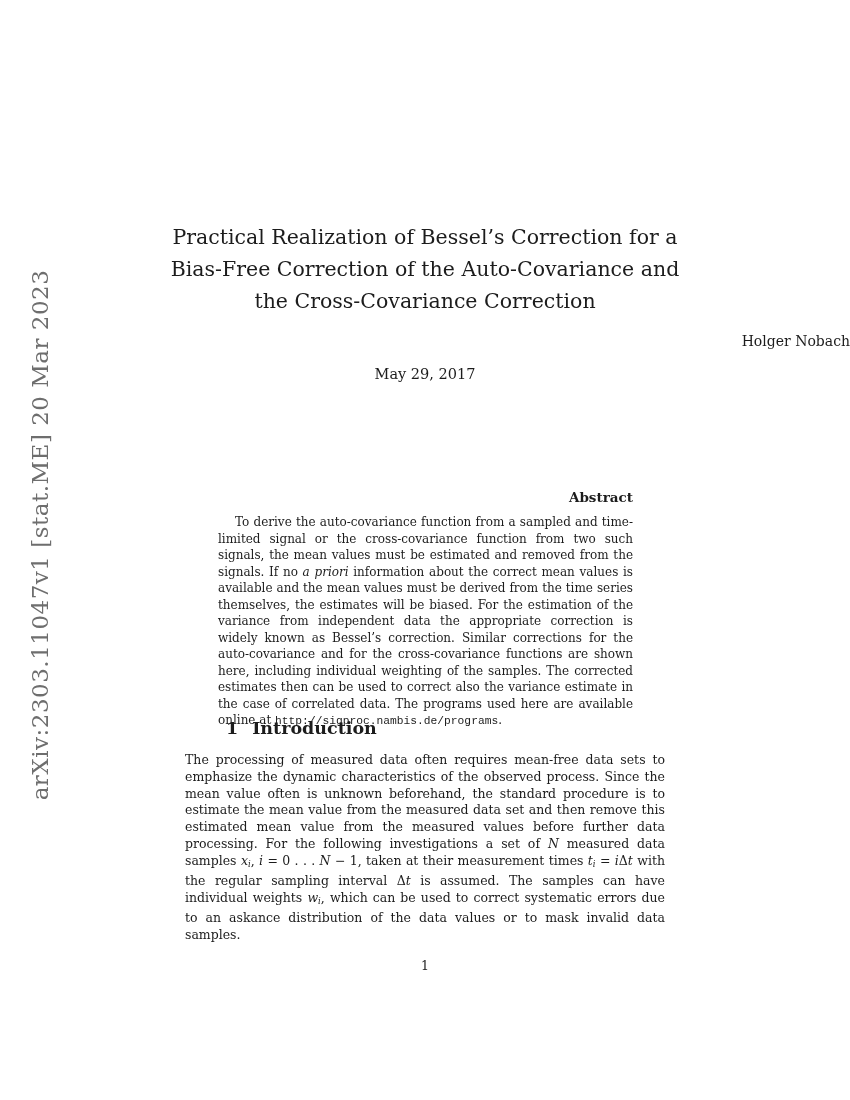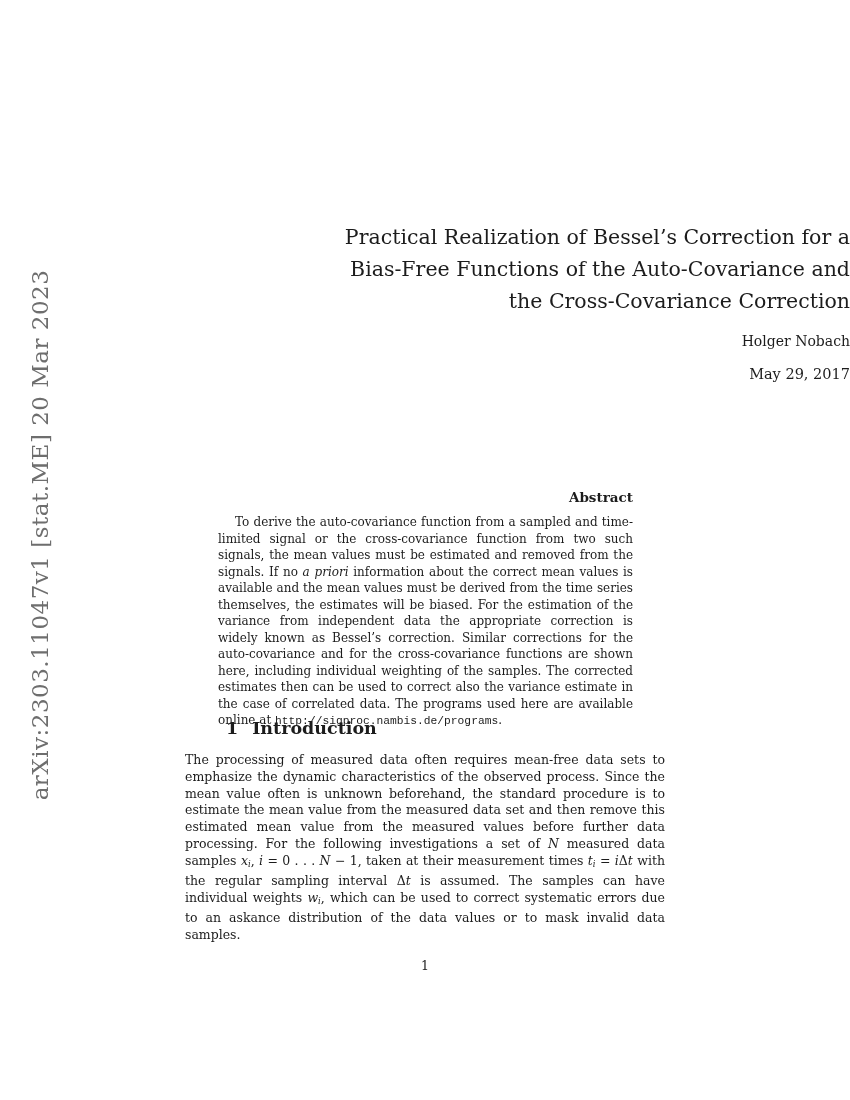--- a/index.html
+++ b/index.html
@@ -25,41 +25,41 @@
     white-space: nowrap;
     font-size: 23px;
     color: #6e6e6e;
     letter-spacing: 0.5px;
   }
   .title-block {
     position: absolute;
     top: 221px;
     left: 0;
     right: 0;
-    text-align: right;
+    text-align: center;
   }
   .title-line {
     font-size: 20.5px;
     line-height: 32px;
     color: #1c1c1c;
   }
   .author {
     position: absolute;
     top: 333px;
     left: 0;
     right: 0;
     text-align: right;
     font-size: 14px;
   }
   .pub-date {
     position: absolute;
     top: 366px;
     left: 0;
     right: 0;
-    text-align: right;
+    text-align: center;
     font-size: 14.5px;
   }
   .updates {
     position: absolute;
     top: 411px;
     left: 0;
     right: 0;
     text-align: center;
     font-size: 13px;
     line-height: 16.5px;
@@ -128,21 +128,21 @@
 </style>
 </head>
 <body>
 
 <div class="page">
 
   <div class="watermark">arXiv:2303.11047v1  [stat.ME]  20 Mar 2023</div>
 
   <div class="title-block">
     <div class="title-line">Practical Realization of Bessel’s Correction for a</div>
-    <div class="title-line">Bias-Free Functions of the Auto-Covariance and</div>
+    <div class="title-line">Bias-Free Correction of the Auto-Covariance and</div>
     <div class="title-line">the Cross-Covariance Correction</div>
   </div>
 
   <div class="author">Holger Nobach</div>
 
   <div class="pub-date">May 29, 2017</div>
 
 
   <div class="abstract-block">
     <div class="abstract-heading">Abstract</div>

